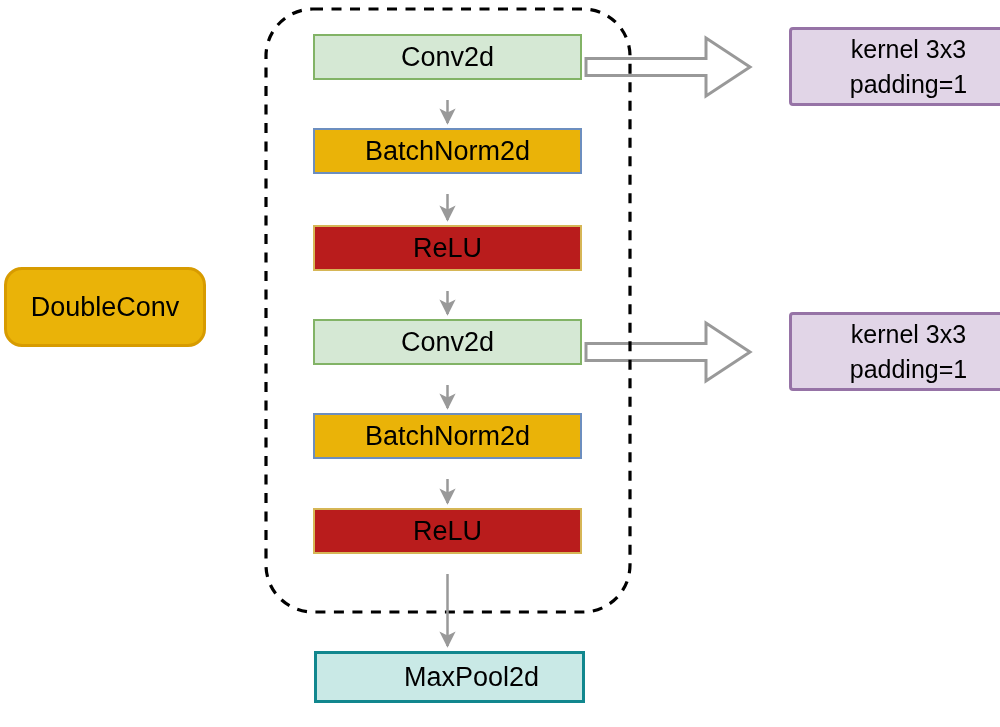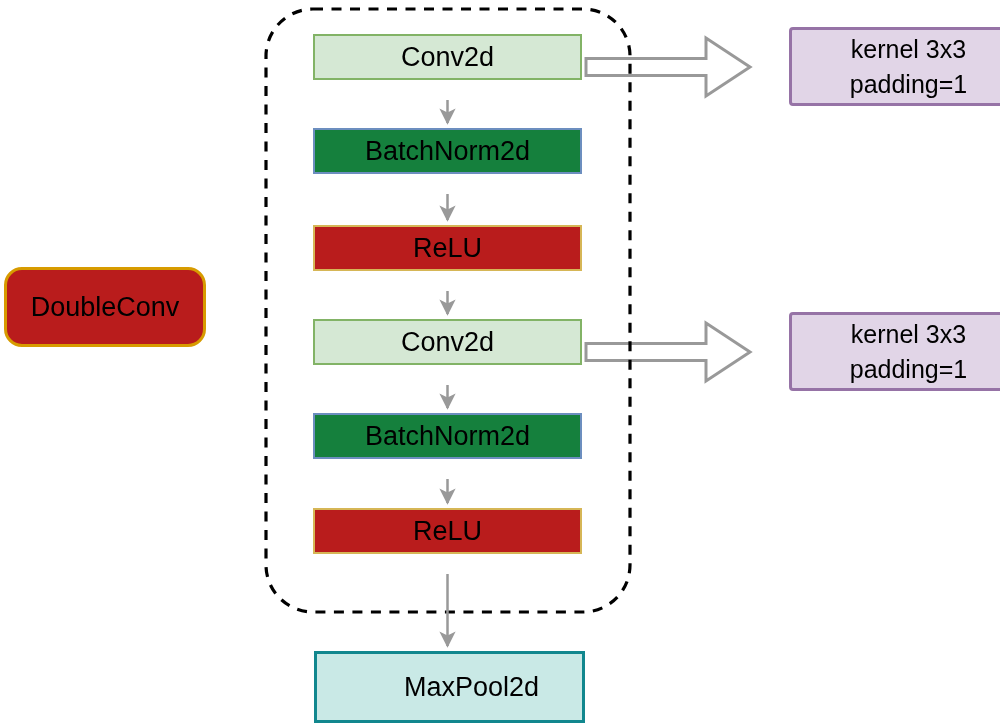--- a/index.html
+++ b/index.html
@@ -32,45 +32,45 @@
     white-space: nowrap;
   }
   .layer {
     left: 313px;
     width: 269px;
     height: 46px;
     border: 2.5px solid;
     font-size: 27px;
   }
   .conv      { background: #d5e8d4; border-color: #82b366; }
-  .batchnorm { background: #15803d; border-color: #6c8ebf; }
+  .batchnorm { background: #eab308; border-color: #6c8ebf; }
   .relu      { background: #b91c1c; border-color: #d6b656; }
 
   .layer-1 { top: 34px;  }
   .layer-2 { top: 128px; }
   .layer-3 { top: 225px; }
   .layer-4 { top: 319px; }
   .layer-5 { top: 413px; }
   .layer-6 { top: 508px; }
 
   .doubleconv {
     left: 4px;
     top: 267px;
     width: 202px;
     height: 80px;
-    background: #b91c1c;
+    background: #eab308;
     border: 3px solid #d79b00;
     border-radius: 18px;
     font-size: 27px;
   }
   .maxpool {
     left: 314px;
     top: 651px;
     width: 271px;
-    height: 72px;
+    height: 52px;
     background: #c9e9e6;
     border: 3px solid #11878e;
     font-size: 27px;
     padding-left: 44px;
   }
   .annotation {
     left: 753px;
     width: 239px;
     height: 79px;
     background: #e1d5e7;

